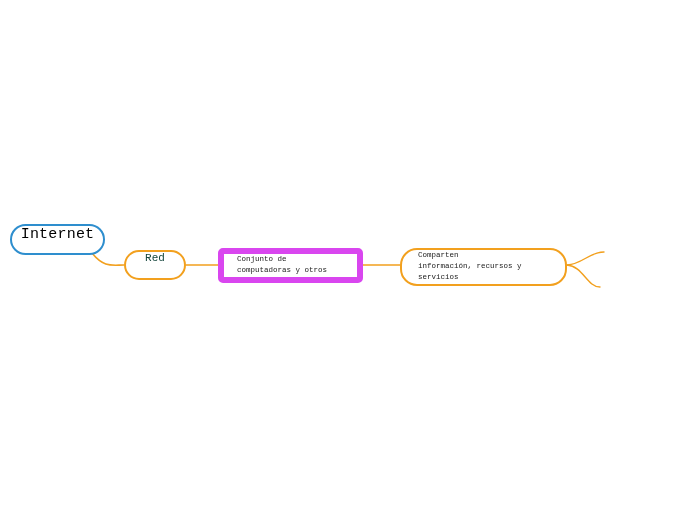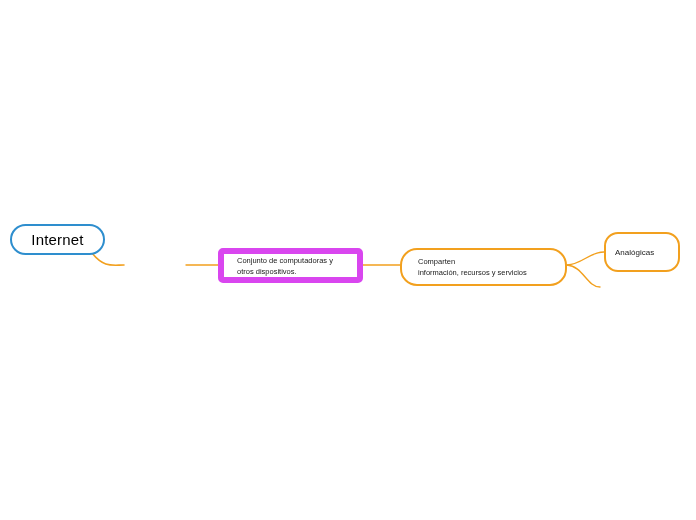--- a/index.html
+++ b/index.html
@@ -29,22 +29,22 @@
     top: 0;
     width: 696px;
     height: 520px;
     pointer-events: none;
   }
   .node {
     position: absolute;
     box-sizing: border-box;
     background: #ffffff;
     display: flex;
-    align-items: center;
     overflow: hidden;
+    font-family: Liberation Mono, monospace;
   }
   .node-text {
     display: block;
     width: 100%;
     white-space: pre-line;
   }
 
   
   #node-internet {
     left: 10px;
@@ -160,28 +160,28 @@
 
     <path d="M 567 265 C 583 264, 589 252, 604 252" fill="none" stroke="#f2a01e" stroke-width="1.4" stroke-linecap="round"></path>
 
     <path d="M 567 265 C 583 266, 587 287, 600 287" fill="none" stroke="#f2a01e" stroke-width="1.4" stroke-linecap="round"></path>
   </svg>
 
   <div class="node" id="node-internet">
     <span class="node-text">Internet</span>
   </div>
 
+  <div class="node" id="node-red">
+    <span class="node-text">Red</span>
+  </div>
 
   <div class="node" id="node-conjunto">
     <span class="node-text">Conjunto de computadoras y otros dispositivos.</span>
   </div>
 
   <div class="node" id="node-comparten">
     <span class="node-text">Comparten
 información, recursos y servicios</span>
   </div>
 
-  <div class="node" id="node-analogicas">
-    <span class="node-text">Analógicas</span>
-  </div>
 
 
 </div>
 
 </body></html>

